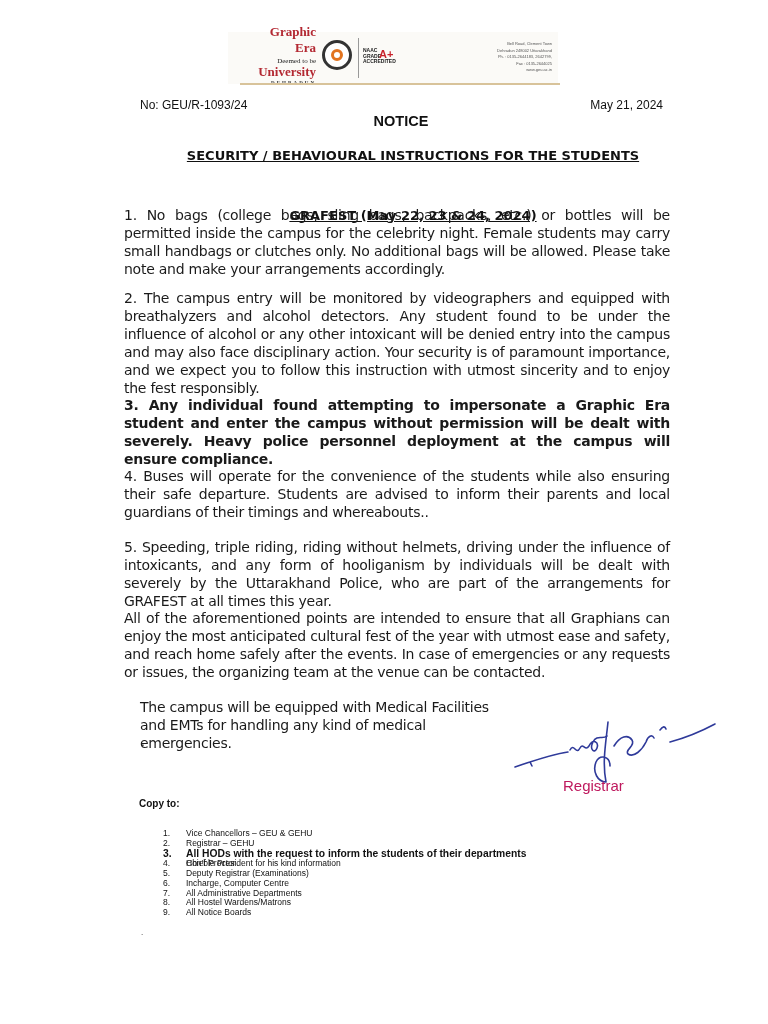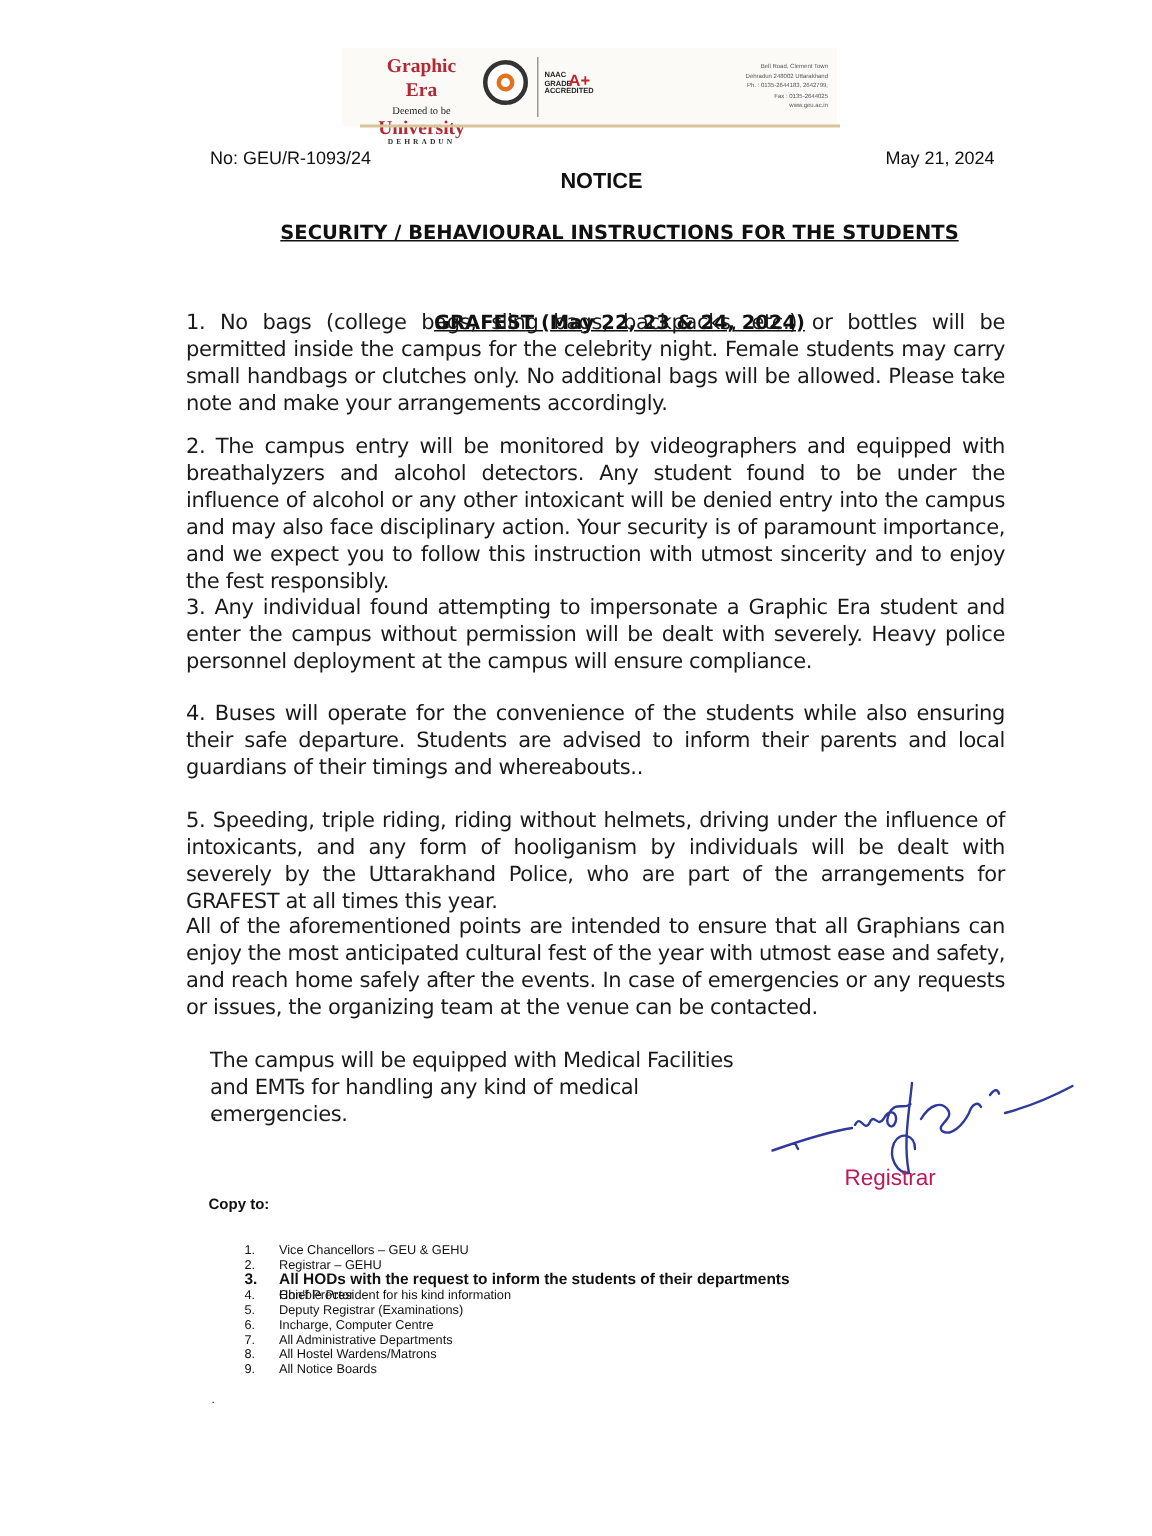--- a/index.html
+++ b/index.html
@@ -1,40 +1,40 @@
 <!DOCTYPE html>
 <html><head>
 <meta charset="utf-8">
 <style>
   html, body { margin:0; padding:0; background:#ffffff; }
   body { width:768px; height:1024px; position:relative; overflow:hidden; color:#111; }
   .letterhead { position:absolute; left:228px; top:32px; width:330px; height:52px; background:#fbfaf7; }
   .lh-rule { position:absolute; left:240px; top:83px; width:320px; height:2px; background:#d8c39a; }
-  .logo-text { position:absolute; left:246px; top:36px; width:70px; text-align:center; font-family:"Liberation Serif", serif; color:#b32832; font-weight:bold; line-height:1; }
+  .logo-text { position:absolute; left:246px; top:23px; width:70px; text-align:right; font-family:"Liberation Serif", serif; color:#b32832; font-weight:bold; line-height:1; }
   .logo-text .l1 { font-size:13px; }
   .logo-text .l2 { font-size:7px; color:#222; font-weight:normal; display:block; margin-top:3px; }
   .logo-text .l3 { font-size:13px; display:block; }
   .logo-text .l4 { font-size:5px; color:#333; letter-spacing:2px; display:block; margin-top:2px; }
   .seal { position:absolute; left:322px; top:40px; width:30px; height:30px; border-radius:50%; border:3px solid #333; box-sizing:border-box; background:#fff; }
   .seal::after { content:""; position:absolute; left:6px; top:6px; width:12px; height:12px; border-radius:50%; border:3px solid #e2731e; box-sizing:border-box; }
   .vbar { position:absolute; left:358px; top:38px; width:1px; height:40px; background:#999; }
   .naac { position:absolute; left:363px; top:48px; font-family:"Liberation Sans", sans-serif; font-size:5px; line-height:1.1; color:#222; font-weight:bold; }
   .naac .grade { color:#c8232c; font-size:11px; position:absolute; left:16px; top:0px; }
   .address { position:absolute; left:470px; top:41px; width:82px; text-align:right; font-family:"Liberation Sans", sans-serif; font-size:4px; line-height:6.5px; color:#555; }
   .ref, .date { position:absolute; top:98px; font-family:"Liberation Sans", sans-serif; font-size:12px; }
   .ref { left:140px; }
   .date { right:105px; }
   .notice { position:absolute; top:113px; left:0; width:802px; text-align:center; font-family:"Liberation Sans", sans-serif; font-weight:bold; font-size:14.5px; }
   .title { position:absolute; left:140px; width:546px; text-align:center; font-family:"DejaVu Sans", sans-serif; font-weight:bold; font-size:13px; text-decoration:underline; }
   .t1 { top:148px; }
   .t2 { top:168px;margin-top:40px; }
   .para { position:absolute; left:124px; width:546px; font-family:"DejaVu Sans", sans-serif; font-size:14px; line-height:18px; text-align:justify; color:#1a1a1a; letter-spacing:-0.25px; }
   .p1 { top:206px; }
   .p2 { top:289px; }
-  .p3 { top:396px; }
+  .p3 { top:396px;font-weight:bold; }
   .p4 { top:467px; }
   .p5 { top:538px; }
   .p6 { top:609px; }
   .p7 { top:698px; width:370px; text-align:left;margin-left:16px; }
   .dot1 { position:absolute; left:141px; top:735px; font-size:12px; font-family:"DejaVu Sans", sans-serif; }
   .sig { position:absolute; left:510px; top:712px; width:215px; height:85px; }
   .registrar { position:absolute; left:563px; top:777px; font-family:"Liberation Sans", sans-serif; font-weight:normal; font-size:15px; color:#be185d; }
   .copyto { position:absolute; left:139px; top:798px; font-family:"Liberation Sans", sans-serif; font-weight:bold; font-size:10px; }
   .copy-intro { position:absolute; left:186px; top:858px; font-family:"Liberation Sans", sans-serif; font-size:8.5px; }
   .copy-list { position:absolute; left:163px; top:829px; margin:0; padding:0; list-style:none; font-family:"Liberation Sans", sans-serif; font-size:8.5px; line-height:9.7px; }

